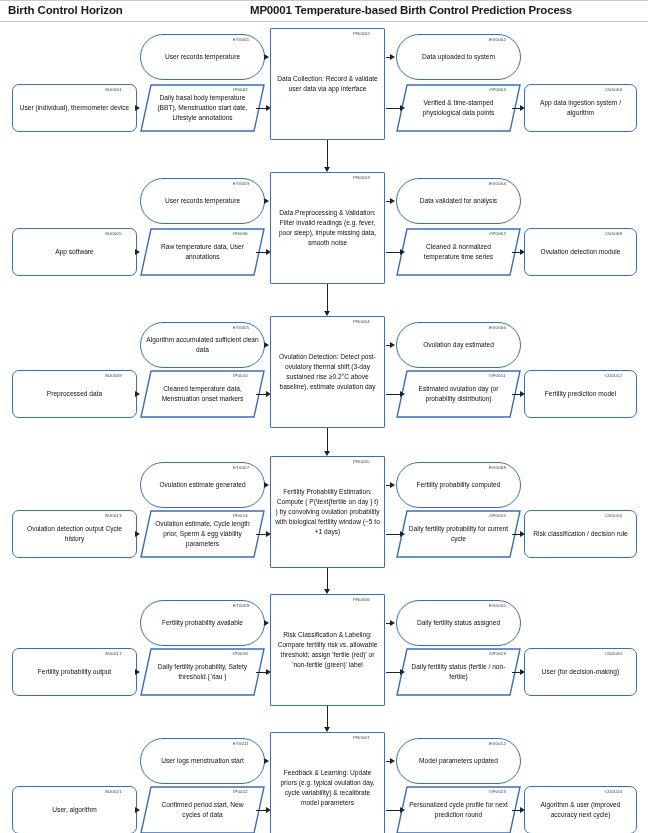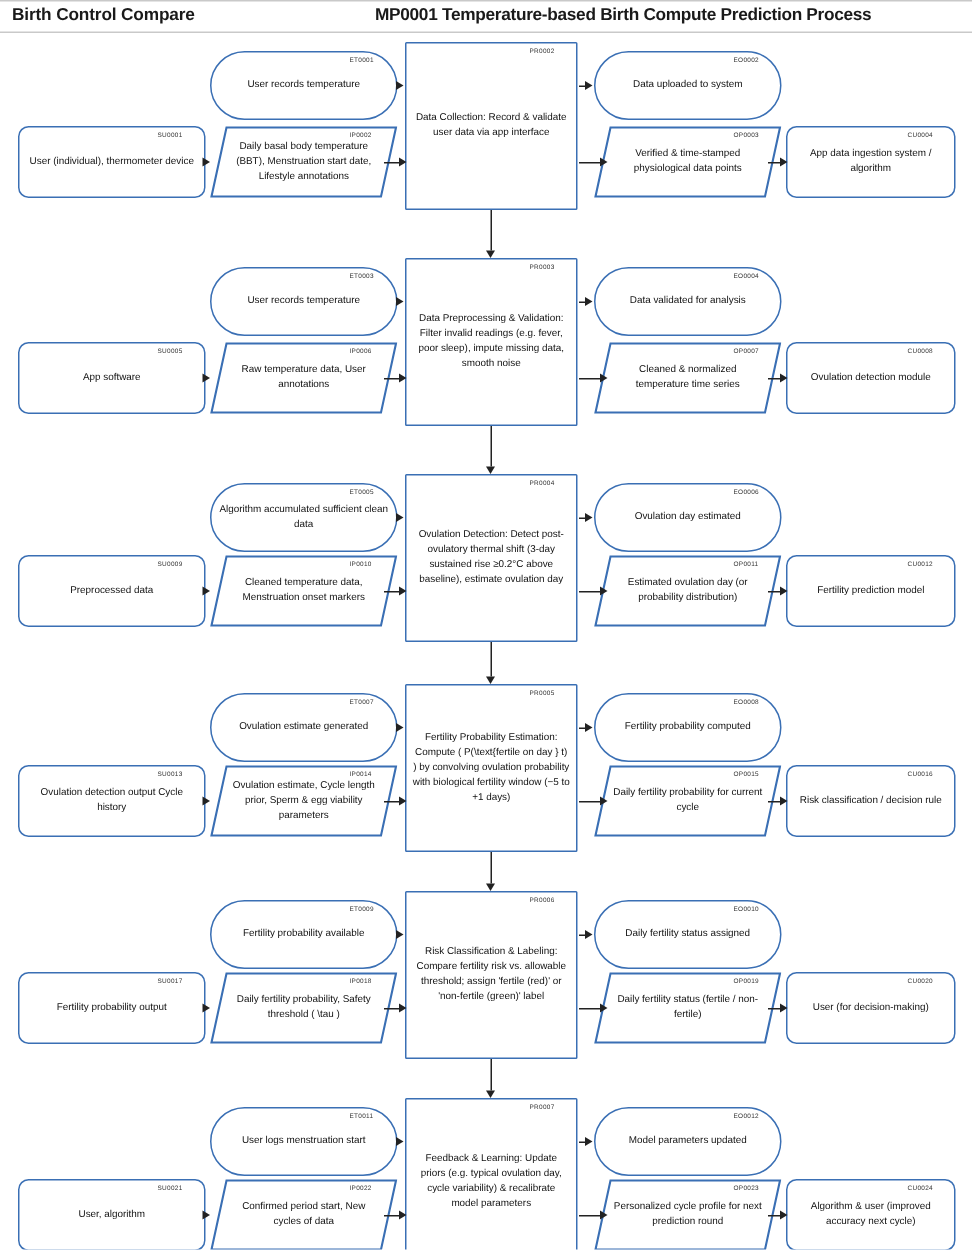--- a/index.html
+++ b/index.html
@@ -87,22 +87,22 @@
     position:absolute;left:0;width:0;height:0;
     border-left:3.5px solid transparent;
     border-right:3.5px solid transparent;
     border-top:5px solid #222;
   }
 </style>
 </head>
 <body>
 
 <div id="header">
-  <div class="brand">Birth Control Compare</div>
-  <div class="proc-title">MP0001 Temperature-based Birth Compute Prediction Process</div>
+  <div class="brand">Birth Control Horizon</div>
+  <div class="proc-title">MP0001 Temperature-based Birth Control Prediction Process</div>
 </div>
 
 <div id="canvas">
     <div class="node event" style="left: 140px; top: 12px; width: 125px; height: 46px;">
       <span class="txt">User records temperature</span>
     </div>
     <div class="nid" style="left: 233px; top: 15px;">ET0001</div>
     <div class="node supplier" style="left: 12px; top: 62px; width: 125px; height: 48px;">
       <span class="txt">User (individual), thermometer device</span>
     </div>

